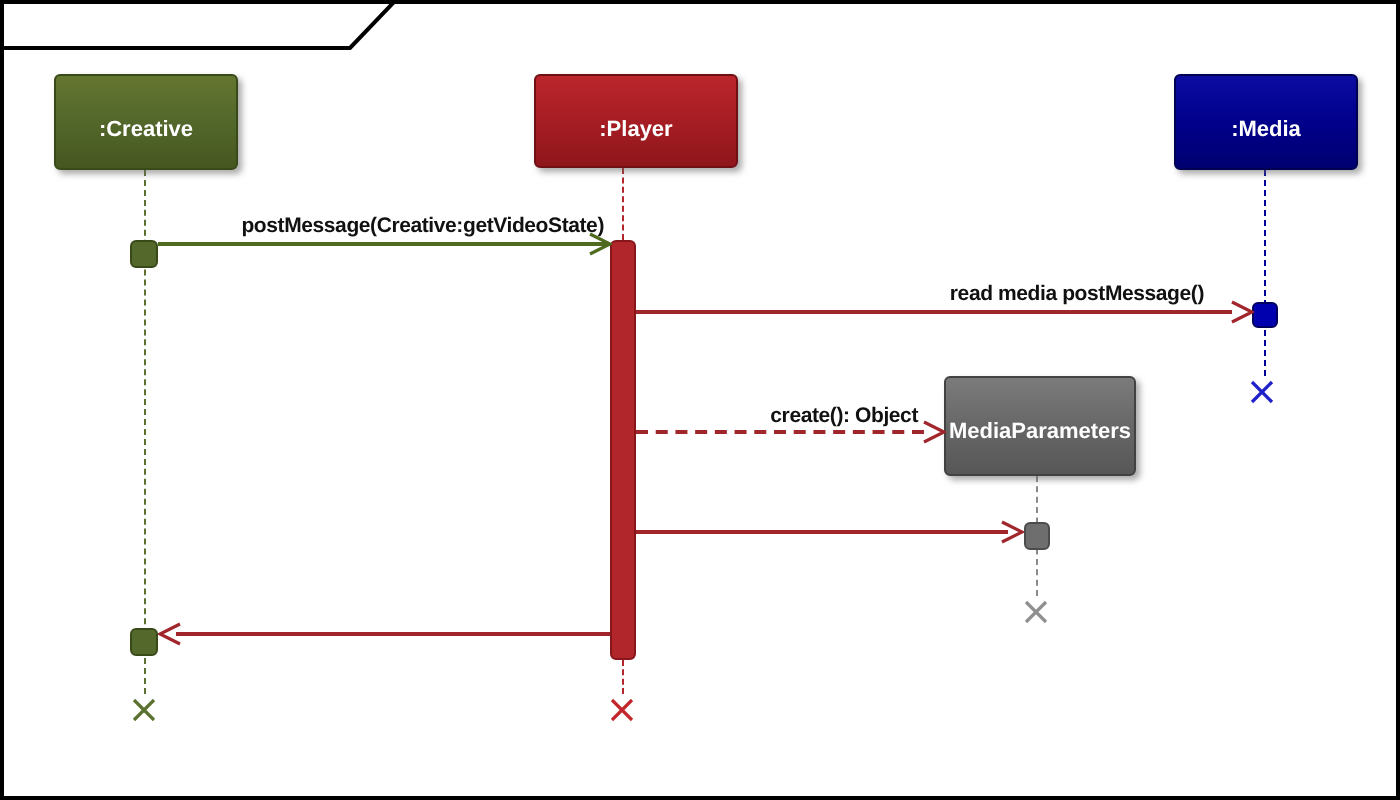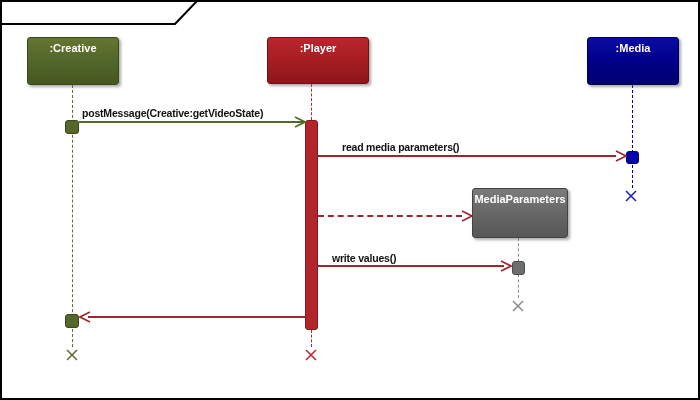--- a/index.html
+++ b/index.html
@@ -11,21 +11,21 @@
   .abs{position:absolute;}
   
   .frame-tab-svg{left:-2px;top:-2px;width:202px;height:28px;}
   .frame-title{
     left:7px;top:4px;width:180px;font-size:10px;font-weight:bold;color:#000;
     letter-spacing:-0.2px;white-space:nowrap;
   }
   
   .head{
     border-radius:3px;color:#fff;text-align:center;font-size:11px;font-weight:bold;
-    padding-top:4px;box-sizing:border-box;
+    padding-top:21px;box-sizing:border-box;
     box-shadow:2px 2px 3px rgba(100,100,100,0.55);
   }
   .head-creative{left:25px;top:35px;width:92px;height:48px;
     background:linear-gradient(180deg,#64762f 0%,#54682c 45%,#46571f 100%);
     border:1px solid #394a18;}
   .head-player{left:265px;top:35px;width:102px;height:47px;
     background:linear-gradient(180deg,#ba262c 0%,#a81e24 45%,#8e161b 100%);
     border:1px solid #6f1014;}
   .head-media{left:585px;top:35px;width:92px;height:48px;
     background:linear-gradient(180deg,#0c0ca2 0%,#00008b 50%,#000070 100%);
@@ -42,21 +42,21 @@
   .ll-mediaparameters{left:516px;top:236px;height:60px;border-color:#8a8a8a;}
   
   .act{border-radius:3px;box-sizing:border-box;}
   .act-creative-1{left:63px;top:118px;width:14px;height:14px;background:#54682c;border:1px solid #394a18;}
   .act-creative-2{left:63px;top:312px;width:14px;height:14px;background:#54682c;border:1px solid #394a18;}
   .act-player{left:303px;top:118px;width:13px;height:210px;background:#b0262b;border:1px solid #87161a;}
   .act-media{left:624px;top:149px;width:13px;height:13px;background:#0000ae;border:1px solid #000060;}
   .act-mediaparameters{left:510px;top:259px;width:13px;height:14px;background:#6e6e6e;border:1px solid #4c4c4c;}
   
   .msg-label{
-    font-size:10.5px;font-weight:bold;color:#111;text-align:left;
+    font-size:10.5px;font-weight:bold;color:#111;text-align:right;
     letter-spacing:-0.2px;white-space:nowrap;height:14px;line-height:14px;
   }
   .msg-line{height:0;}
   .line-green{border-top:2px solid #4e6b1f;}
   .line-red{border-top:2px solid #a1262b;}
   .line-red-dashed{border-top:2px dashed #a1262b;}
   .lbl-m1{left:80px;top:104px;width:220px;}
   .ln-m1{left:77px;top:119px;width:226px;}
   .ah-m1{left:292px;top:114px;}
   .lbl-m2{left:340px;top:138px;width:260px;}
@@ -111,32 +111,32 @@
   <div class="abs act act-creative-2"></div>
   <div class="abs act act-media"></div>
   <div class="abs act act-mediaparameters"></div>
 
   <div class="abs msg-label lbl-m1">postMessage(Creative:getVideoState)</div>
   <div class="abs msg-line line-green ln-m1"></div>
   <svg class="abs ah ah-m1" viewBox="0 0 12 12">
     <polyline points="1,1 11,6 1,11" fill="none" stroke="#4e6b1f" stroke-width="1.6"></polyline>
   </svg>
 
-  <div class="abs msg-label lbl-m2">read media parameters()</div>
+  <div class="abs msg-label lbl-m2">read media postMessage()</div>
   <div class="abs msg-line line-red ln-m2"></div>
   <svg class="abs ah ah-m2" viewBox="0 0 12 12">
     <polyline points="1,1 11,6 1,11" fill="none" stroke="#a1262b" stroke-width="1.6"></polyline>
   </svg>
 
+  <div class="abs msg-label lbl-m3">create(): Object</div>
   <div class="abs msg-line line-red-dashed ln-m3"></div>
   <svg class="abs ah ah-m3" viewBox="0 0 12 12">
     <polyline points="1,1 11,6 1,11" fill="none" stroke="#a1262b" stroke-width="1.6"></polyline>
   </svg>
 
-  <div class="abs msg-label lbl-m4">write values()</div>
   <div class="abs msg-line line-red ln-m4"></div>
   <svg class="abs ah ah-m4" viewBox="0 0 12 12">
     <polyline points="1,1 11,6 1,11" fill="none" stroke="#a1262b" stroke-width="1.6"></polyline>
   </svg>
 
   <div class="abs msg-line line-red ln-m5"></div>
   <svg class="abs ah ah-m5" viewBox="0 0 12 12">
     <polyline points="11,1 1,6 11,11" fill="none" stroke="#a1262b" stroke-width="1.6"></polyline>
   </svg>
 

